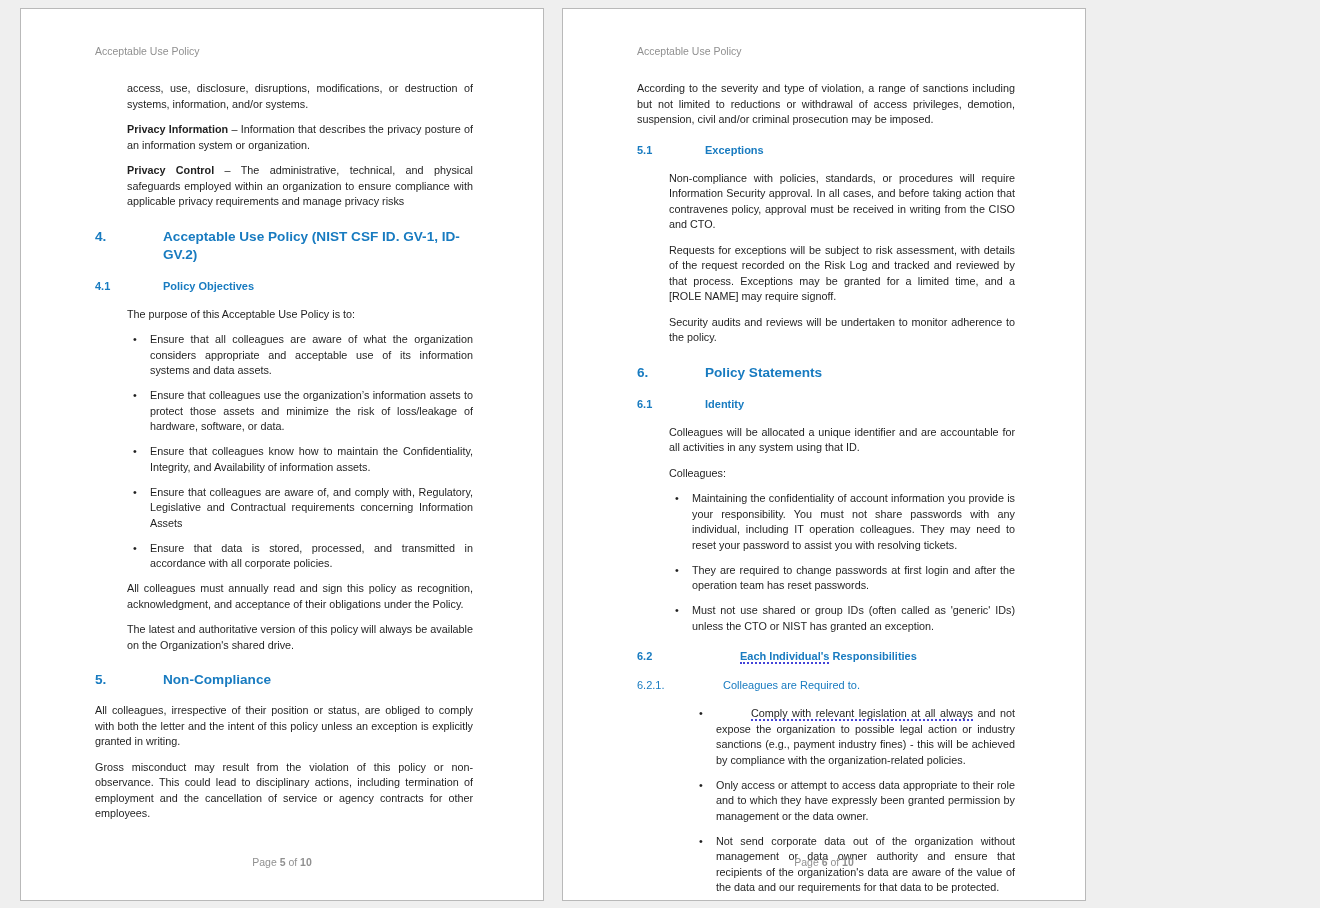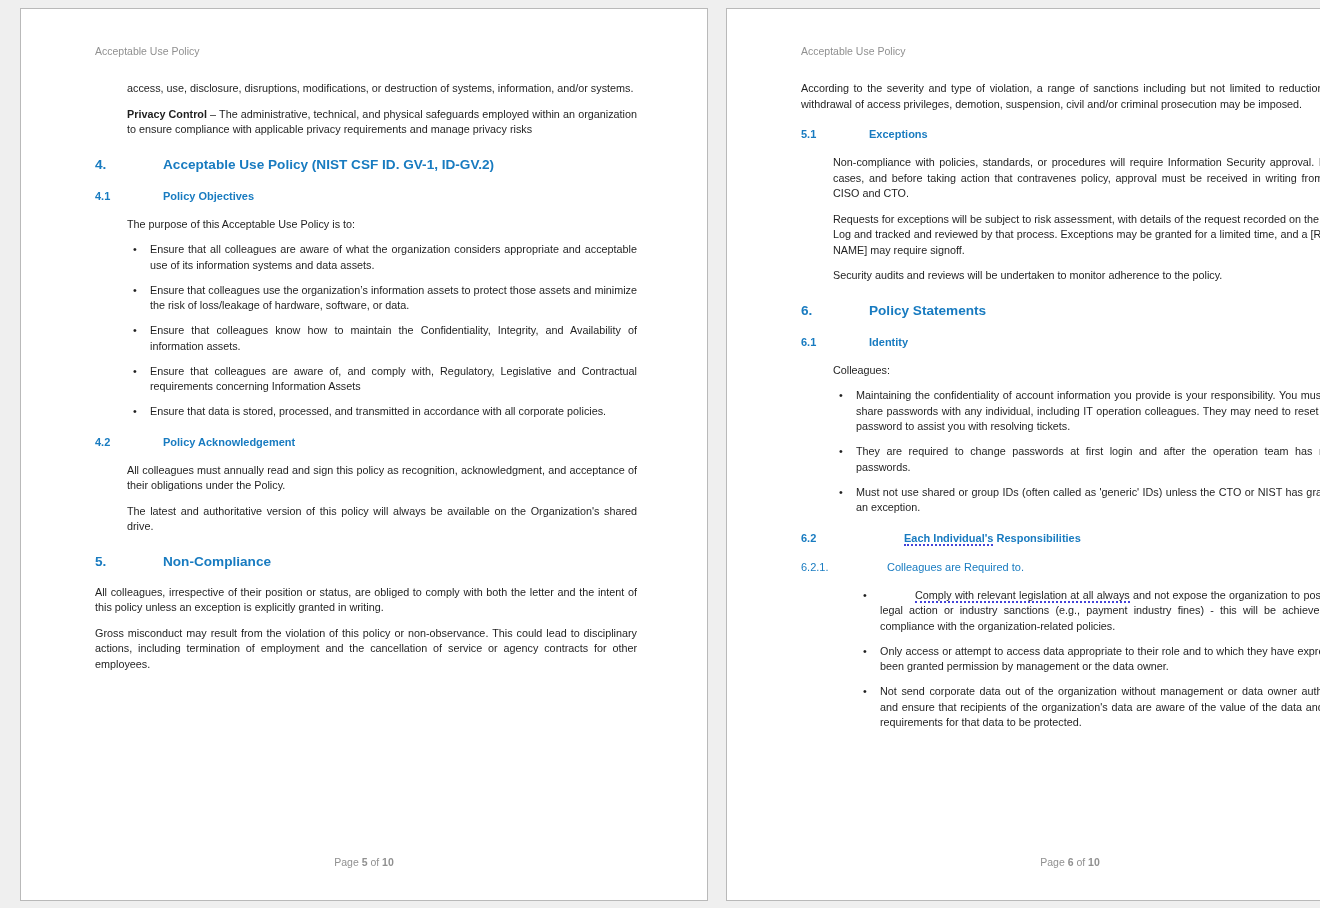--- a/index.html
+++ b/index.html
@@ -16,21 +16,21 @@
   body{
     width:1320px;height:908px;overflow:hidden;
     background:var(--canvas_bg);
     font-family:"Liberation Sans",sans-serif;
   }
   #canvas{
     display:flex;gap:18px;padding:8px 20px;align-items:flex-start;
   }
   .page{
     position:relative;flex:0 0 auto;
-    width:688px;height:893px;
+    width:524px;height:893px;
     background:var(--page_bg);
     border:1px solid var(--page_border);
   }
   .page-header{
     position:absolute;top:36px;left:74px;right:70px;
     font-size:10.5px;color:var(--muted_gray);
   }
   .page-content{
     position:absolute;top:72px;left:74px;right:70px;
   }
@@ -68,20 +68,21 @@
   .btext{flex:1;text-align:justify;font-size:10.8px;line-height:15.5px;color:var(--body_text);}
 </style>
 </head>
 <body>
 
 <main id="canvas">
   <section class="page">
     <div class="page-header">Acceptable Use Policy</div>
     <div class="page-content">
         <p class="para indent"><span>access, use, disclosure, disruptions, modifications, or destruction of systems, information, and/or systems.</span></p>
+        <p class="para indent"><span class="bold">Privacy Information</span><span> – Information that describes the privacy posture of an information system or organization.</span></p>
         <p class="para indent"><span class="bold">Privacy Control</span><span> – The administrative, technical, and physical safeguards employed within an organization to ensure compliance with applicable privacy requirements and manage privacy risks</span></p>
         <div class="hd h1">
           <span class="num">4.</span>
           <span class="htext">Acceptable Use Policy (NIST CSF ID. GV-1, ID-GV.2)</span>
         </div>
         <div class="hd h2">
           <span class="num">4.1</span>
           <span class="htext">Policy Objectives</span>
         </div>
         <p class="para indent"><span>The purpose of this Acceptable Use Policy is to:</span></p>
@@ -99,24 +100,20 @@
             <div class="btext"><span>Ensure that colleagues know how to maintain the Confidentiality, Integrity, and Availability of information assets.</span></div>
           </div>
           <div class="bullet-row">
             <span class="glyph">•</span>
             <div class="btext"><span>Ensure that colleagues are aware of, and comply with, Regulatory, Legislative and Contractual requirements concerning Information Assets</span></div>
           </div>
           <div class="bullet-row">
             <span class="glyph">•</span>
             <div class="btext"><span>Ensure that data is stored, processed, and transmitted in accordance with all corporate policies.</span></div>
           </div>
-        </div>
-        <div class="hd h2">
-          <span class="num">4.2</span>
-          <span class="htext">Policy Acknowledgement</span>
         </div>
         <p class="para indent"><span>All colleagues must annually read and sign this policy as recognition, acknowledgment, and acceptance of their obligations under the Policy.</span></p>
         <p class="para indent"><span>The latest and authoritative version of this policy will always be available on the Organization's shared drive.</span></p>
         <div class="hd h1">
           <span class="num">5.</span>
           <span class="htext">Non-Compliance</span>
         </div>
         <p class="para"><span>All colleagues, irrespective of their position or status, are obliged to comply with both the letter and the intent of this policy unless an exception is explicitly granted in writing.</span></p>
         <p class="para"><span>Gross misconduct may result from the violation of this policy or non-observance. This could lead to disciplinary actions, including termination of employment and the cancellation of service or agency contracts for other employees.</span></p>
       </div>
@@ -140,20 +137,21 @@
         <p class="para indent"><span>Requests for exceptions will be subject to risk assessment, with details of the request recorded on the Risk Log and tracked and reviewed by that process. Exceptions may be granted for a limited time, and a [ROLE NAME] may require signoff.</span></p>
         <p class="para indent"><span>Security audits and reviews will be undertaken to monitor adherence to the policy.</span></p>
         <div class="hd h1">
           <span class="num">6.</span>
           <span class="htext">Policy Statements</span>
         </div>
         <div class="hd h2">
           <span class="num">6.1</span>
           <span class="htext">Identity</span>
         </div>
+        <p class="para indent"><span>Colleagues will be allocated a unique identifier and are accountable for all activities in any system using that ID.</span></p>
         <p class="para indent"><span>Colleagues:</span></p>
         <div class="bullets lvl1">
           <div class="bullet-row">
             <span class="glyph">•</span>
             <div class="btext"><span>Maintaining the confidentiality of account information you provide is your responsibility. You must not share passwords with any individual, including IT operation colleagues. They may need to reset your password to assist you with resolving tickets.</span></div>
           </div>
           <div class="bullet-row">
             <span class="glyph">•</span>
             <div class="btext"><span>They are required to change passwords at first login and after the operation team has reset passwords.</span></div>
           </div>

